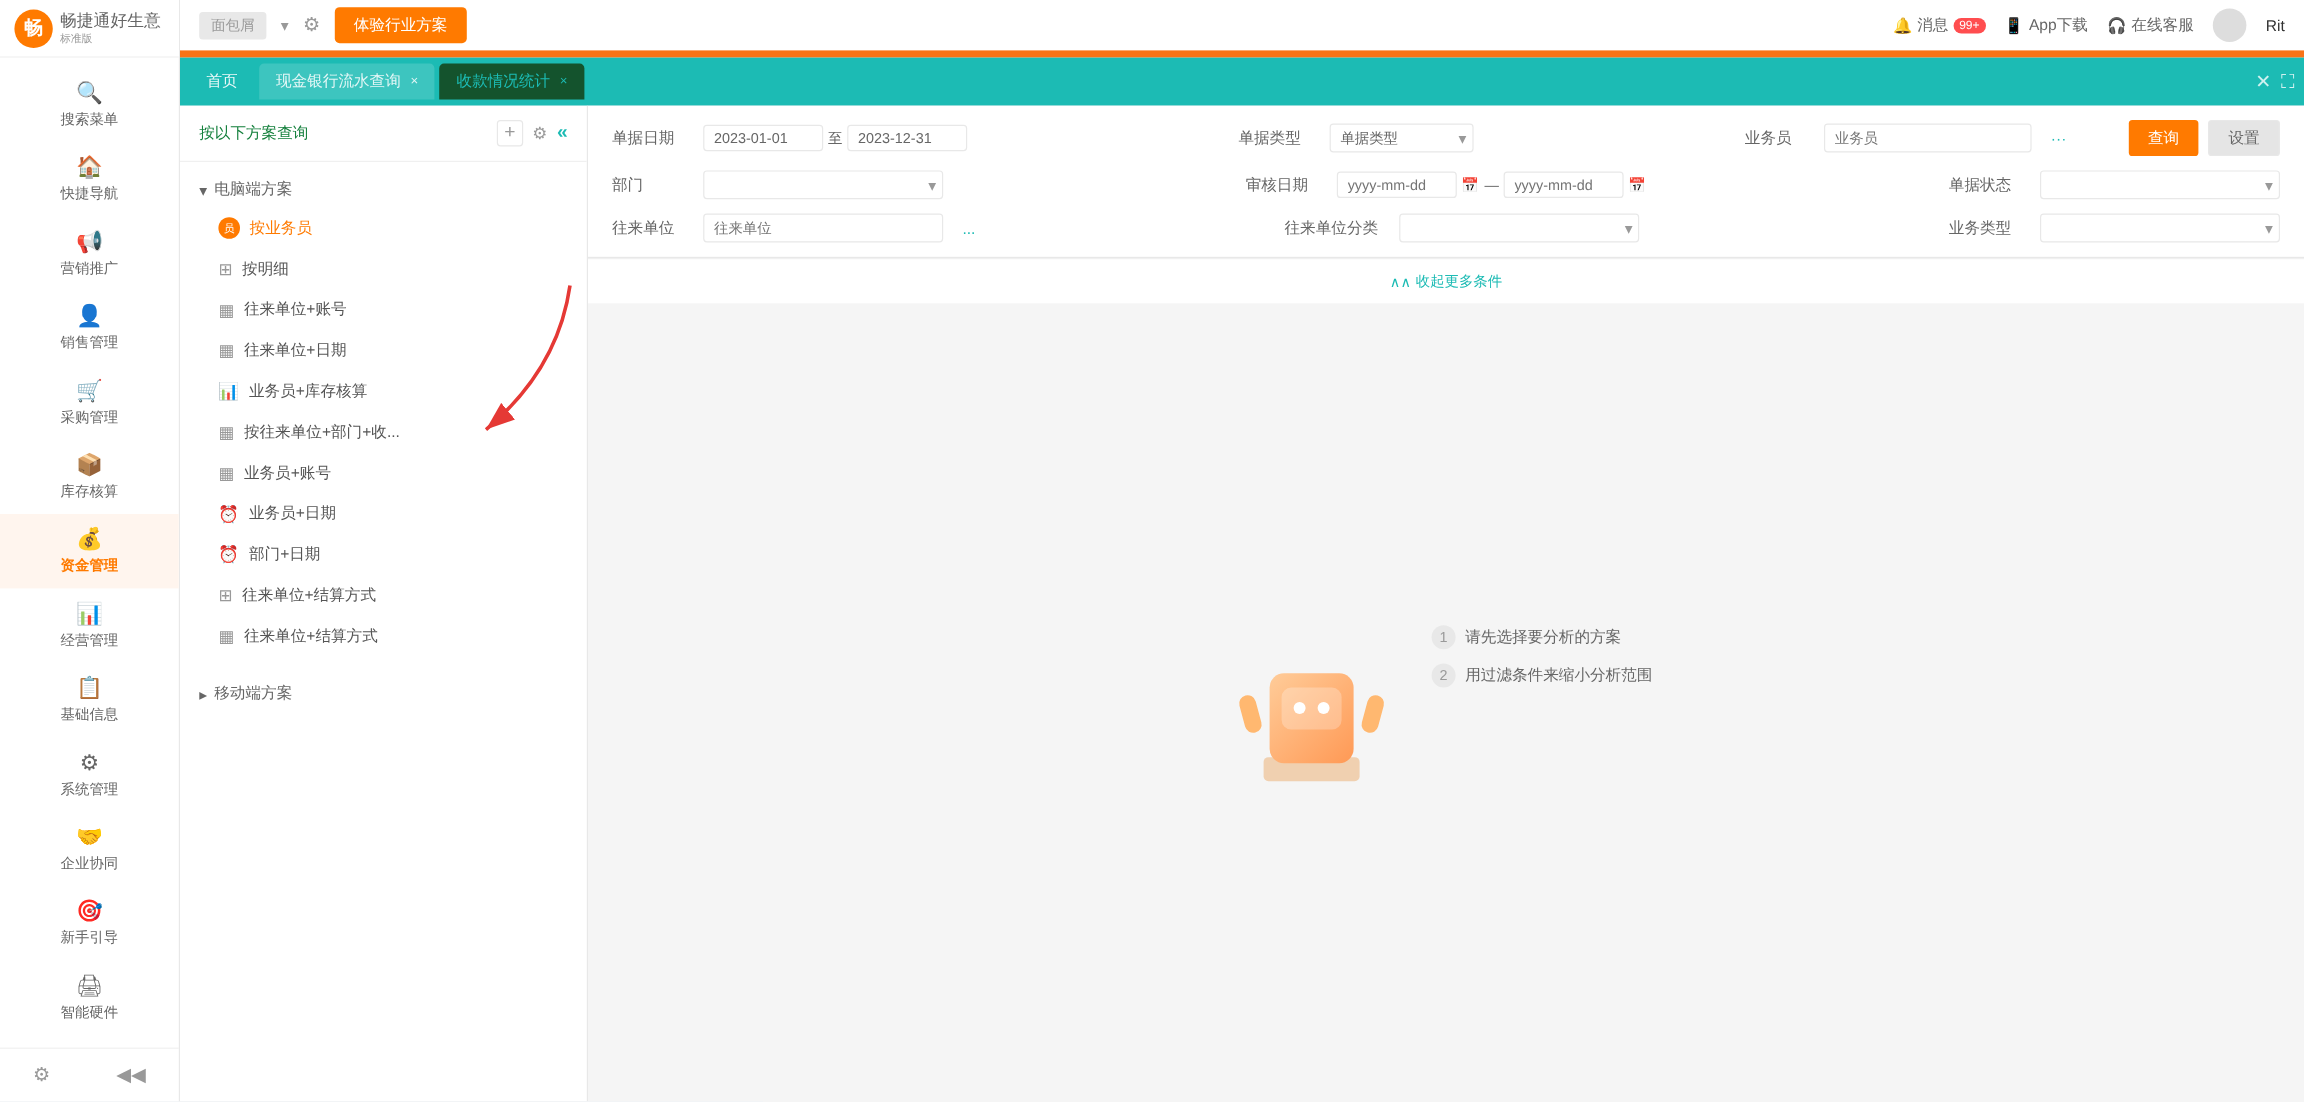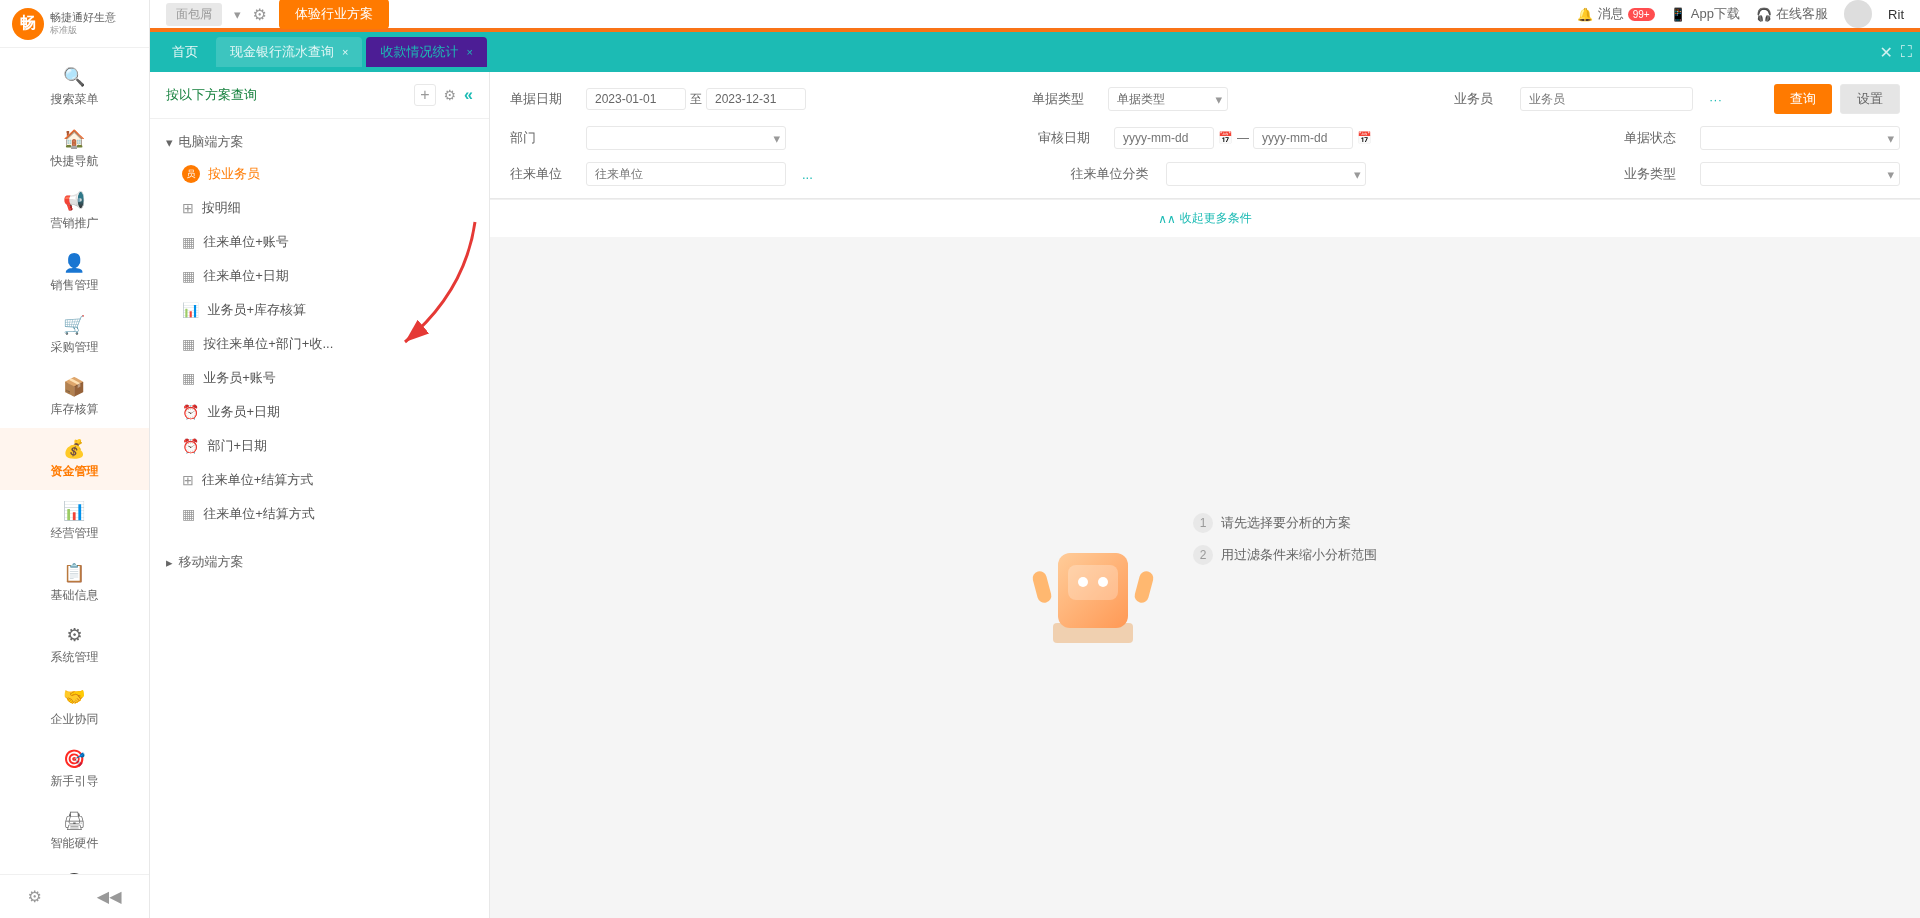--- a/index.html
+++ b/index.html
@@ -5,49 +5,49 @@
     * { box-sizing: border-box; margin: 0; padding: 0; font-family: 'Microsoft YaHei', Arial, sans-serif; }
     body { background: #f0f2f5; font-size: 13px; color: #333; overflow: hidden; }
 
     
     .app-container { display: flex; height: 918px; width: 1920px; }
 
     
     .sidebar { width: 150px; background: #fff; border-right: 1px solid #e8e8e8; display: flex; flex-direction: column; flex-shrink: 0; }
     .sidebar-logo { height: 48px; background: #fff; display: flex; align-items: center; padding: 0 12px; border-bottom: 1px solid #f0f0f0; }
     .logo-icon { width: 32px; height: 32px; background: #ff7a00; border-radius: 50%; display: flex; align-items: center; justify-content: center; color: white; font-size: 16px; font-weight: bold; margin-right: 6px; }
-    .logo-text { font-size: 11px; color: #666; line-height: 1.3; }
+    .logo-text { font-size: 14px; color: #666; line-height: 1.3; }
     .logo-badge { font-size: 9px; color: #999; }
     .sidebar-nav { flex: 1; overflow-y: auto; padding: 8px 0; }
     .sidebar-item { display: flex; flex-direction: column; align-items: center; padding: 10px 0; cursor: pointer; color: #666; font-size: 12px; transition: color 0.2s; }
     .sidebar-item.active { color: #ff7a00; background: #fff7f0; }
     .sidebar-item .s-icon { font-size: 18px; margin-bottom: 3px; }
     .sidebar-item.active .s-icon { color: #ff7a00; }
     .sidebar-footer { padding: 12px 0; border-top: 1px solid #f0f0f0; display: flex; justify-content: space-around; }
     .sidebar-footer-item { cursor: pointer; color: #999; font-size: 16px; }
 
     
     .main-content { flex: 1; display: flex; flex-direction: column; overflow: hidden; }
 
     
-    .top-header { height: 32px; background: #fff; display: flex; align-items: center; justify-content: space-between; padding: 0 16px; border-bottom: 4px solid #f97316; flex-shrink: 0; }
+    .top-header { height: 48px; background: #fff; display: flex; align-items: center; justify-content: space-between; padding: 0 16px; border-bottom: 6px solid #f97316; flex-shrink: 0; }
     .header-left { display: flex; align-items: center; gap: 12px; }
     .header-breadcrumb { font-size: 13px; color: #999; background: #f5f5f5; padding: 3px 10px; border-radius: 3px; }
     .header-gear { color: #999; cursor: pointer; font-size: 16px; }
     .trial-btn { background: #ff7a00; color: #fff; border: none; padding: 6px 16px; border-radius: 4px; cursor: pointer; font-size: 13px; }
     .header-right { display: flex; align-items: center; gap: 16px; }
     .header-right-item { display: flex; align-items: center; gap: 4px; color: #666; cursor: pointer; font-size: 13px; }
     .badge-red { background: #ff4d4f; color: white; border-radius: 10px; font-size: 10px; padding: 1px 5px; }
     .user-avatar { width: 28px; height: 28px; background: #ddd; border-radius: 50%; }
 
     
     .tab-bar { height: 40px; background: #1cbbb4; display: flex; align-items: center; padding: 0 8px; gap: 4px; flex-shrink: 0; }
     .tab-item { display: flex; align-items: center; gap: 6px; padding: 6px 14px; border-radius: 4px 4px 0 0; cursor: pointer; font-size: 13px; color: rgba(255,255,255,0.85); background: rgba(255,255,255,0.15); }
     .tab-item.home { background: transparent; color: rgba(255,255,255,0.9); }
-    .tab-item.active { background: #4c1d95; color: #1cbbb4; }
+    .tab-item.active { background: #14532d; color: #1cbbb4; }
     .tab-close { font-size: 11px; color: inherit; cursor: pointer; margin-left: 2px; }
     .tab-bar-right { margin-left: auto; display: flex; align-items: center; gap: 8px; }
     .tab-bar-btn { color: rgba(255,255,255,0.8); cursor: pointer; font-size: 16px; }
 
     
     .page-area { flex: 1; display: flex; overflow: hidden; }
 
     
     .sidebar-panel { width: 340px; background: #fff; border-right: 1px solid #e8e8e8; flex-shrink: 0; overflow-y: auto; }
     .panel-header { display: flex; align-items: center; justify-content: space-between; padding: 12px 16px; border-bottom: 1px solid #f0f0f0; }

